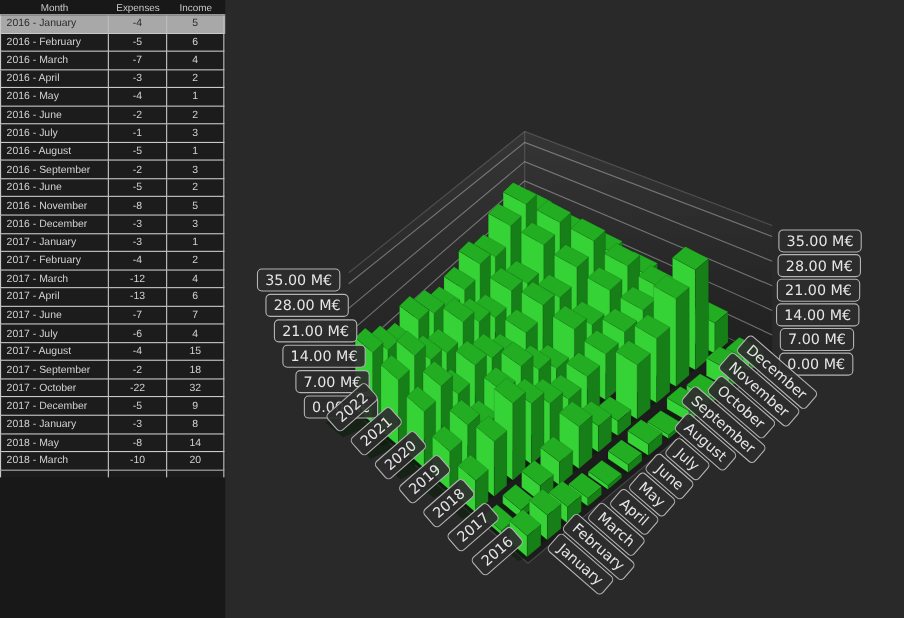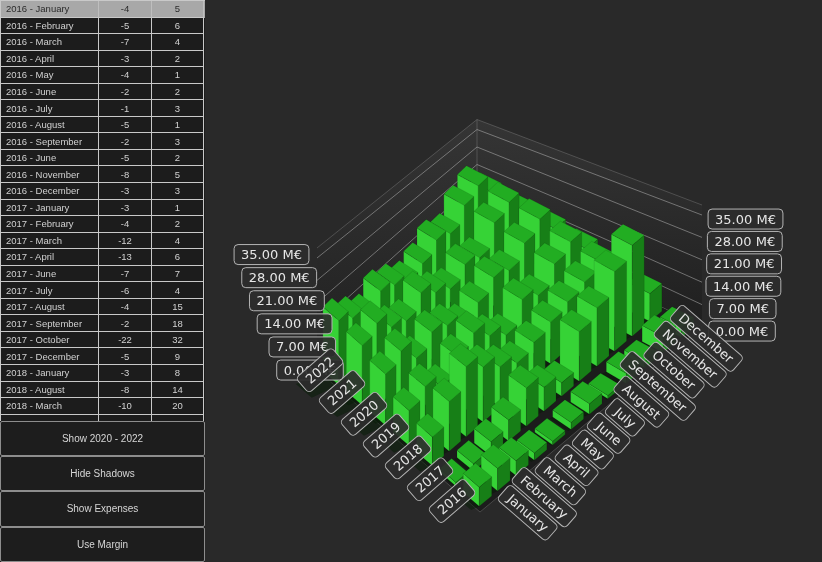--- a/index.html
+++ b/index.html
@@ -34,20 +34,25 @@
   .axis-label-box{fill:rgba(44,44,44,0.92);stroke:#b4b4b4;stroke-width:1;}
   .gridline{fill:none;stroke:#cccccc;stroke-opacity:0.45;stroke-width:1;}
   .wall-edge{fill:none;stroke:#bbbbbb;stroke-opacity:0.25;stroke-width:1;}
 </style>
 </head>
 <body>
 
 <div class="app">
 
   <aside class="sidebar">
+    <div class="thead">
+      <div class="hcell month">Month</div>
+      <div class="hcell exp">Expenses</div>
+      <div class="hcell inc">Income</div>
+    </div>
     <div class="tbody">
         <div class="trow selected">
           <div class="cell month">2016 - January</div>
           <div class="cell num">-4</div>
           <div class="cell num last">5</div>
         </div>
         <div class="trow">
           <div class="cell month">2016 - February</div>
           <div class="cell num">-5</div>
           <div class="cell num last">6</div>
@@ -151,41 +156,35 @@
           <div class="cell month">2017 - December</div>
           <div class="cell num">-5</div>
           <div class="cell num last">9</div>
         </div>
         <div class="trow">
           <div class="cell month">2018 - January</div>
           <div class="cell num">-3</div>
           <div class="cell num last">8</div>
         </div>
         <div class="trow">
-          <div class="cell month">2018 - August</div>
+          <div class="cell month">2018 - May</div>
           <div class="cell num">-8</div>
           <div class="cell num last">14</div>
         </div>
         <div class="trow">
           <div class="cell month">2018 - March</div>
           <div class="cell num">-10</div>
           <div class="cell num last">20</div>
         </div>
       </div>
     <div class="trow filler">
       <div class="cell month"></div>
       <div class="cell num"></div>
       <div class="cell num last"></div>
     </div>
-    <div class="buttons">
-        <button class="side-btn">Show 2020 - 2022</button>
-        <button class="side-btn">Hide Shadows</button>
-        <button class="side-btn">Show Expenses</button>
-        <button class="side-btn">Use Margin</button>
-      </div>
   </aside>
 
   <main class="chart-area">
     <svg id="chart-svg" width="617" height="562" viewBox="0 0 617 562" xmlns="http://www.w3.org/2000/svg">
       <defs>
         <linearGradient id="wallGrad" x1="0" y1="0" x2="0" y2="1">
           <stop offset="0" stop-color="#353535"></stop>
           <stop offset="1" stop-color="#1f1f1f"></stop>
         </linearGradient>
       </defs>

